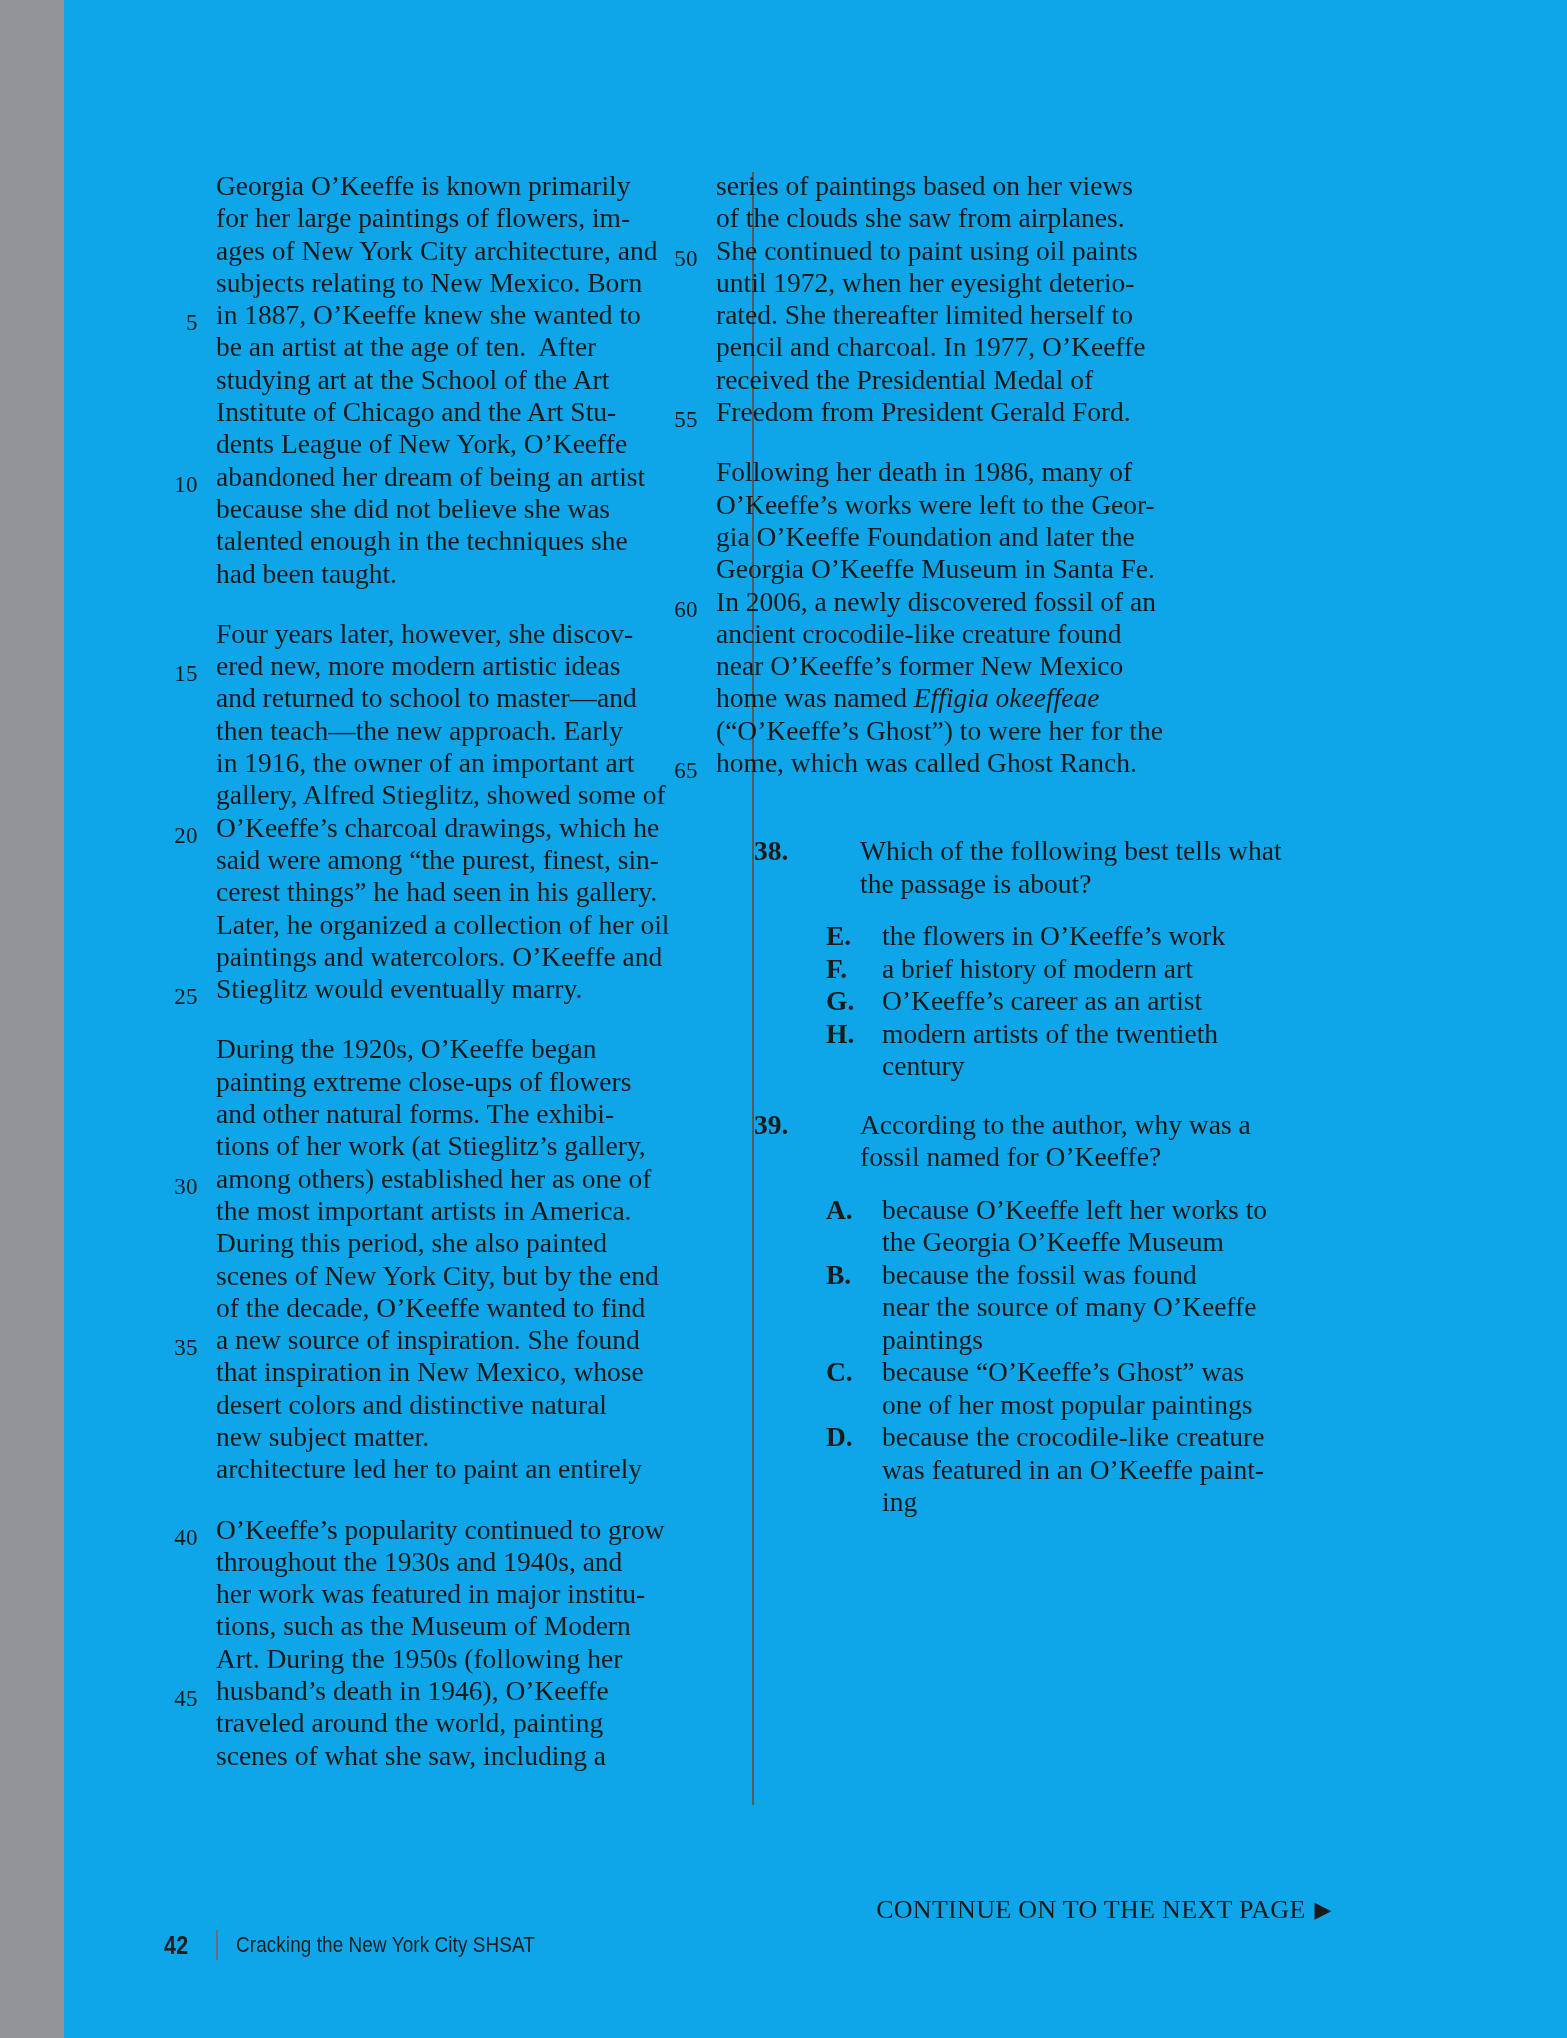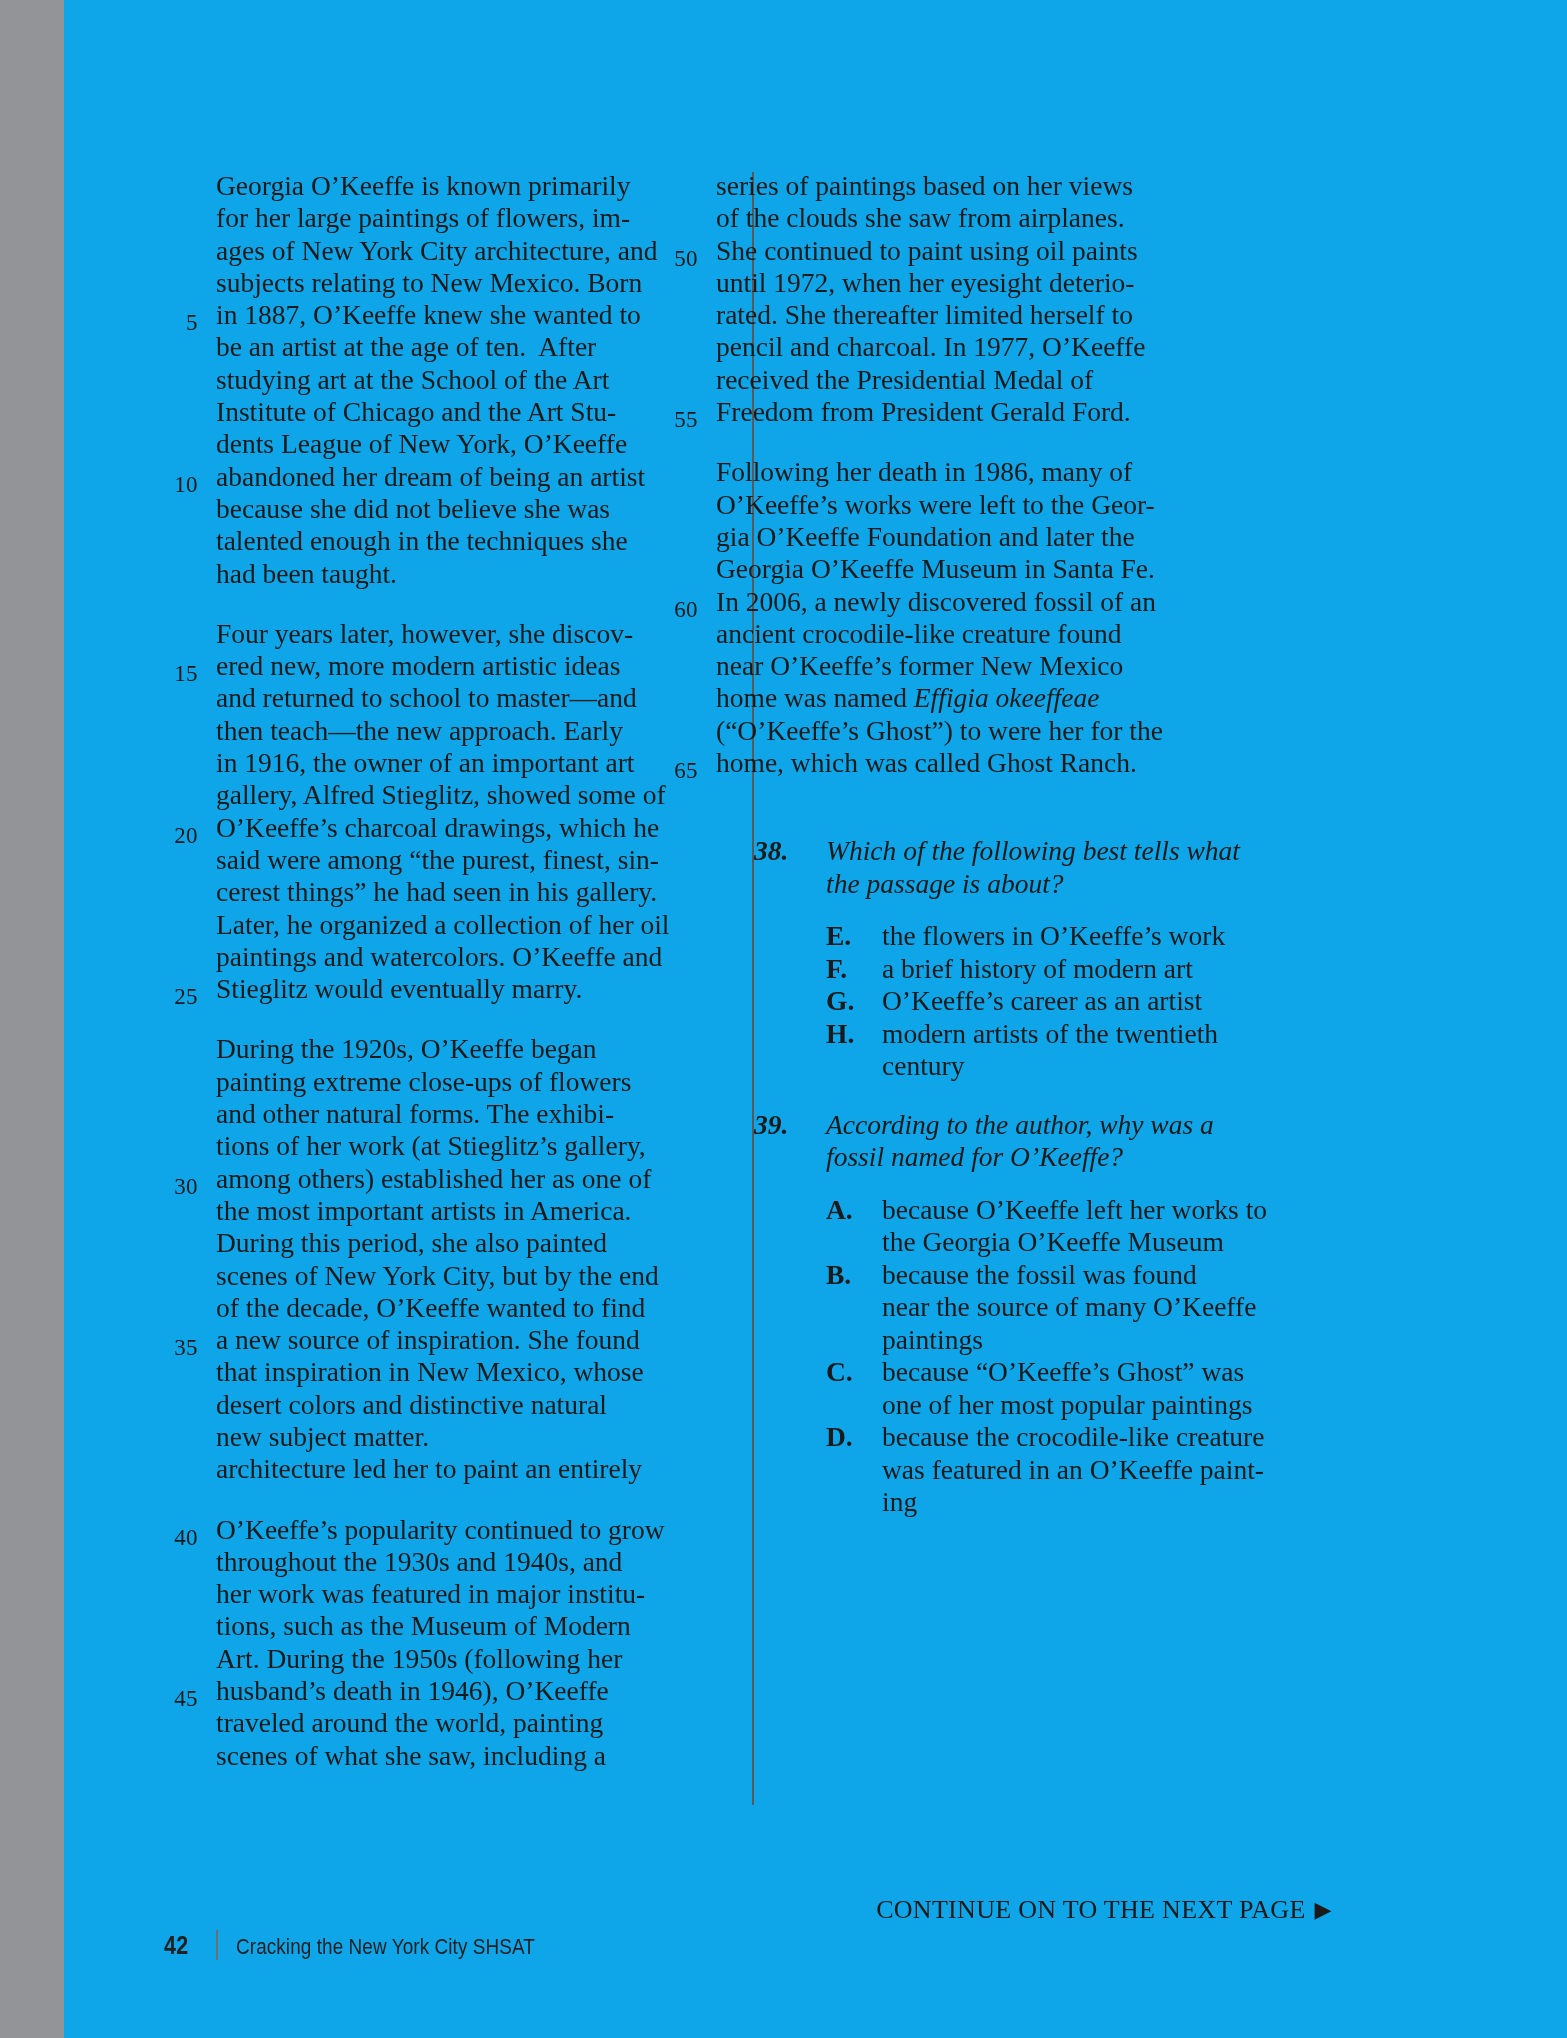--- a/index.html
+++ b/index.html
@@ -88,24 +88,23 @@
     left: 690px;
     top: 835px;
     width: 620px;
   }
   .question {
     position: relative;
     margin-bottom: 26px;
   }
   .q-head {
     position: relative;
-    padding-left: 72px;
+    padding-left: 106px;
     font-size: 27.5px;
     line-height: 32.5px;
-    font-style: italic;
   }
   .q-num {
     position: absolute;
     left: 0;
     top: 0;
     font-weight: bold;
     font-size: 27.5px;
   }
   .q-stem .l { display: block; white-space: pre; }
   .choices {
@@ -150,21 +149,21 @@
     left: 0;
     top: 1930px;
     width: 1503px;
     height: 40px;
   }
   .footer-inner {
     position: absolute;
     left: 0;
     top: 0;
     display: flex;
-    align-items: flex-end;
+    align-items: center;
     font-family: "Liberation Sans", "DejaVu Sans", sans-serif;
   }
   .folio {
     font-size: 25px;
     font-weight: bold;
     color: #231f20;
     letter-spacing: 0.2px;
     transform: scaleX(0.86);
     transform-origin: left center;
     display: inline-block;

